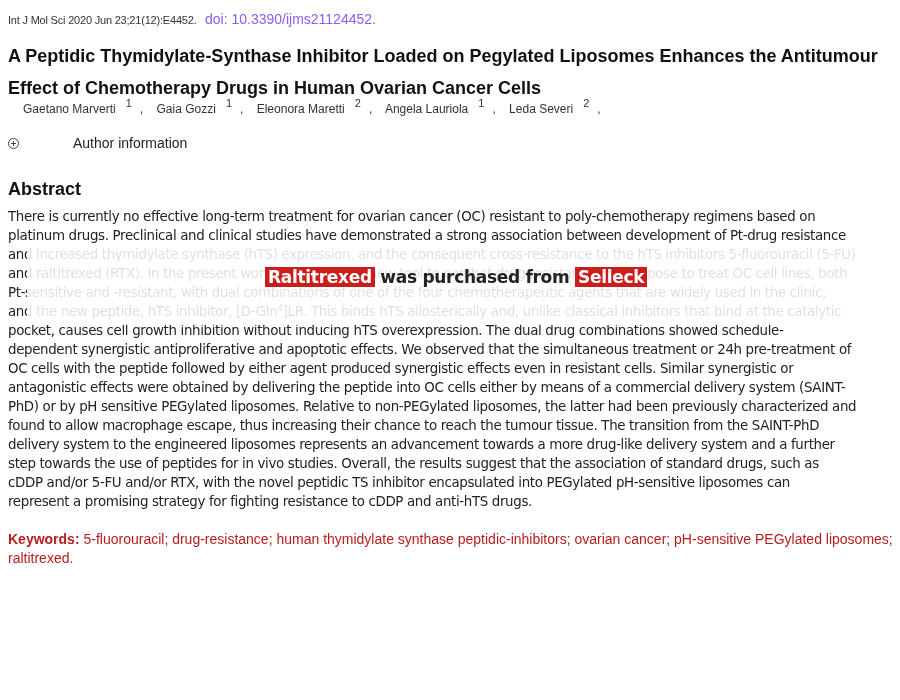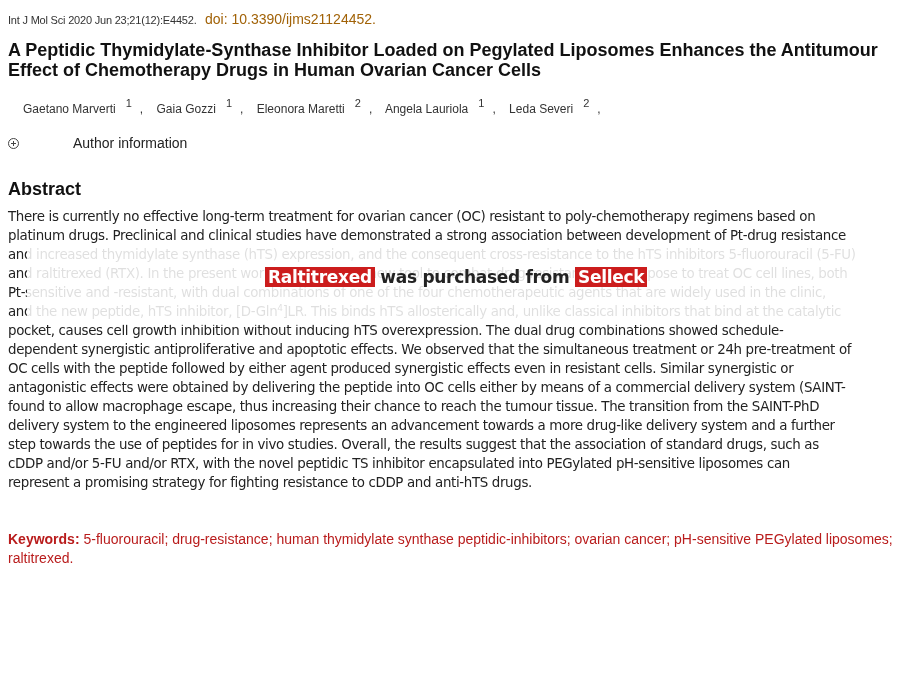--- a/index.html
+++ b/index.html
@@ -28,32 +28,32 @@
       white-space: nowrap;
       font-family: "Liberation Sans", sans-serif;
     }
     .citation .journal {
       font-size: 11px;
       color: #333;
       letter-spacing: -0.2px;
     }
     .citation .doi {
       font-size: 14px;
-      color: #a16207;
+      color: #8b5cf6;
       margin-left: 4px;
     }
     .title {
       position: absolute;
       top: 40px;
       left: 0;
       width: 880px;
       font-family: "Liberation Sans", sans-serif;
       font-weight: bold;
       font-size: 18px;
-      line-height: 20px;
+      line-height: 32px;
       color: #111;
       margin: 0;
     }
     .authors {
       position: absolute;
       top: 102px;
       left: 15px;
       white-space: nowrap;
       font-family: "Liberation Sans", sans-serif;
       font-size: 12px;
@@ -206,20 +206,21 @@
     <span class="line">There is currently no effective long-term treatment for ovarian cancer (OC) resistant to poly-chemotherapy regimens based on</span>
     <span class="line">platinum drugs. Preclinical and clinical studies have demonstrated a strong association between development of Pt-drug resistance</span>
     <span class="line">and increased thymidylate synthase (hTS) expression, and the consequent cross-resistance to the hTS inhibitors 5-fluorouracil (5-FU)</span>
     <span class="line">and raltitrexed (RTX). In the present work, we propose a new tool to combat drug resistance. We propose to treat OC cell lines, both</span>
     <span class="line">Pt-sensitive and -resistant, with dual combinations of one of the four chemotherapeutic agents that are widely used in the clinic,</span>
     <span class="line"><span>and the new peptide, hTS inhibitor, [D-Gln</span><sup>4</sup><span>]LR. This binds hTS allosterically and, unlike classical inhibitors that bind at the catalytic</span></span>
     <span class="line">pocket, causes cell growth inhibition without inducing hTS overexpression. The dual drug combinations showed schedule-</span>
     <span class="line">dependent synergistic antiproliferative and apoptotic effects. We observed that the simultaneous treatment or 24h pre-treatment of</span>
     <span class="line">OC cells with the peptide followed by either agent produced synergistic effects even in resistant cells. Similar synergistic or</span>
     <span class="line">antagonistic effects were obtained by delivering the peptide into OC cells either by means of a commercial delivery system (SAINT-</span>
+    <span class="line">PhD) or by pH sensitive PEGylated liposomes. Relative to non-PEGylated liposomes, the latter had been previously characterized and</span>
     <span class="line">found to allow macrophage escape, thus increasing their chance to reach the tumour tissue. The transition from the SAINT-PhD</span>
     <span class="line">delivery system to the engineered liposomes represents an advancement towards a more drug-like delivery system and a further</span>
     <span class="line">step towards the use of peptides for in vivo studies. Overall, the results suggest that the association of standard drugs, such as</span>
     <span class="line">cDDP and/or 5-FU and/or RTX, with the novel peptidic TS inhibitor encapsulated into PEGylated pH-sensitive liposomes can</span>
     <span class="line">represent a promising strategy for fighting resistance to cDDP and anti-hTS drugs.</span>
   </div>
 
   <p class="keywords"><span class="kw-label">Keywords:</span><span> 5-fluorouracil; drug-resistance; human thymidylate synthase peptidic-inhibitors; ovarian cancer; pH-sensitive PEGylated liposomes; raltitrexed.</span></p>
 </div>
 

